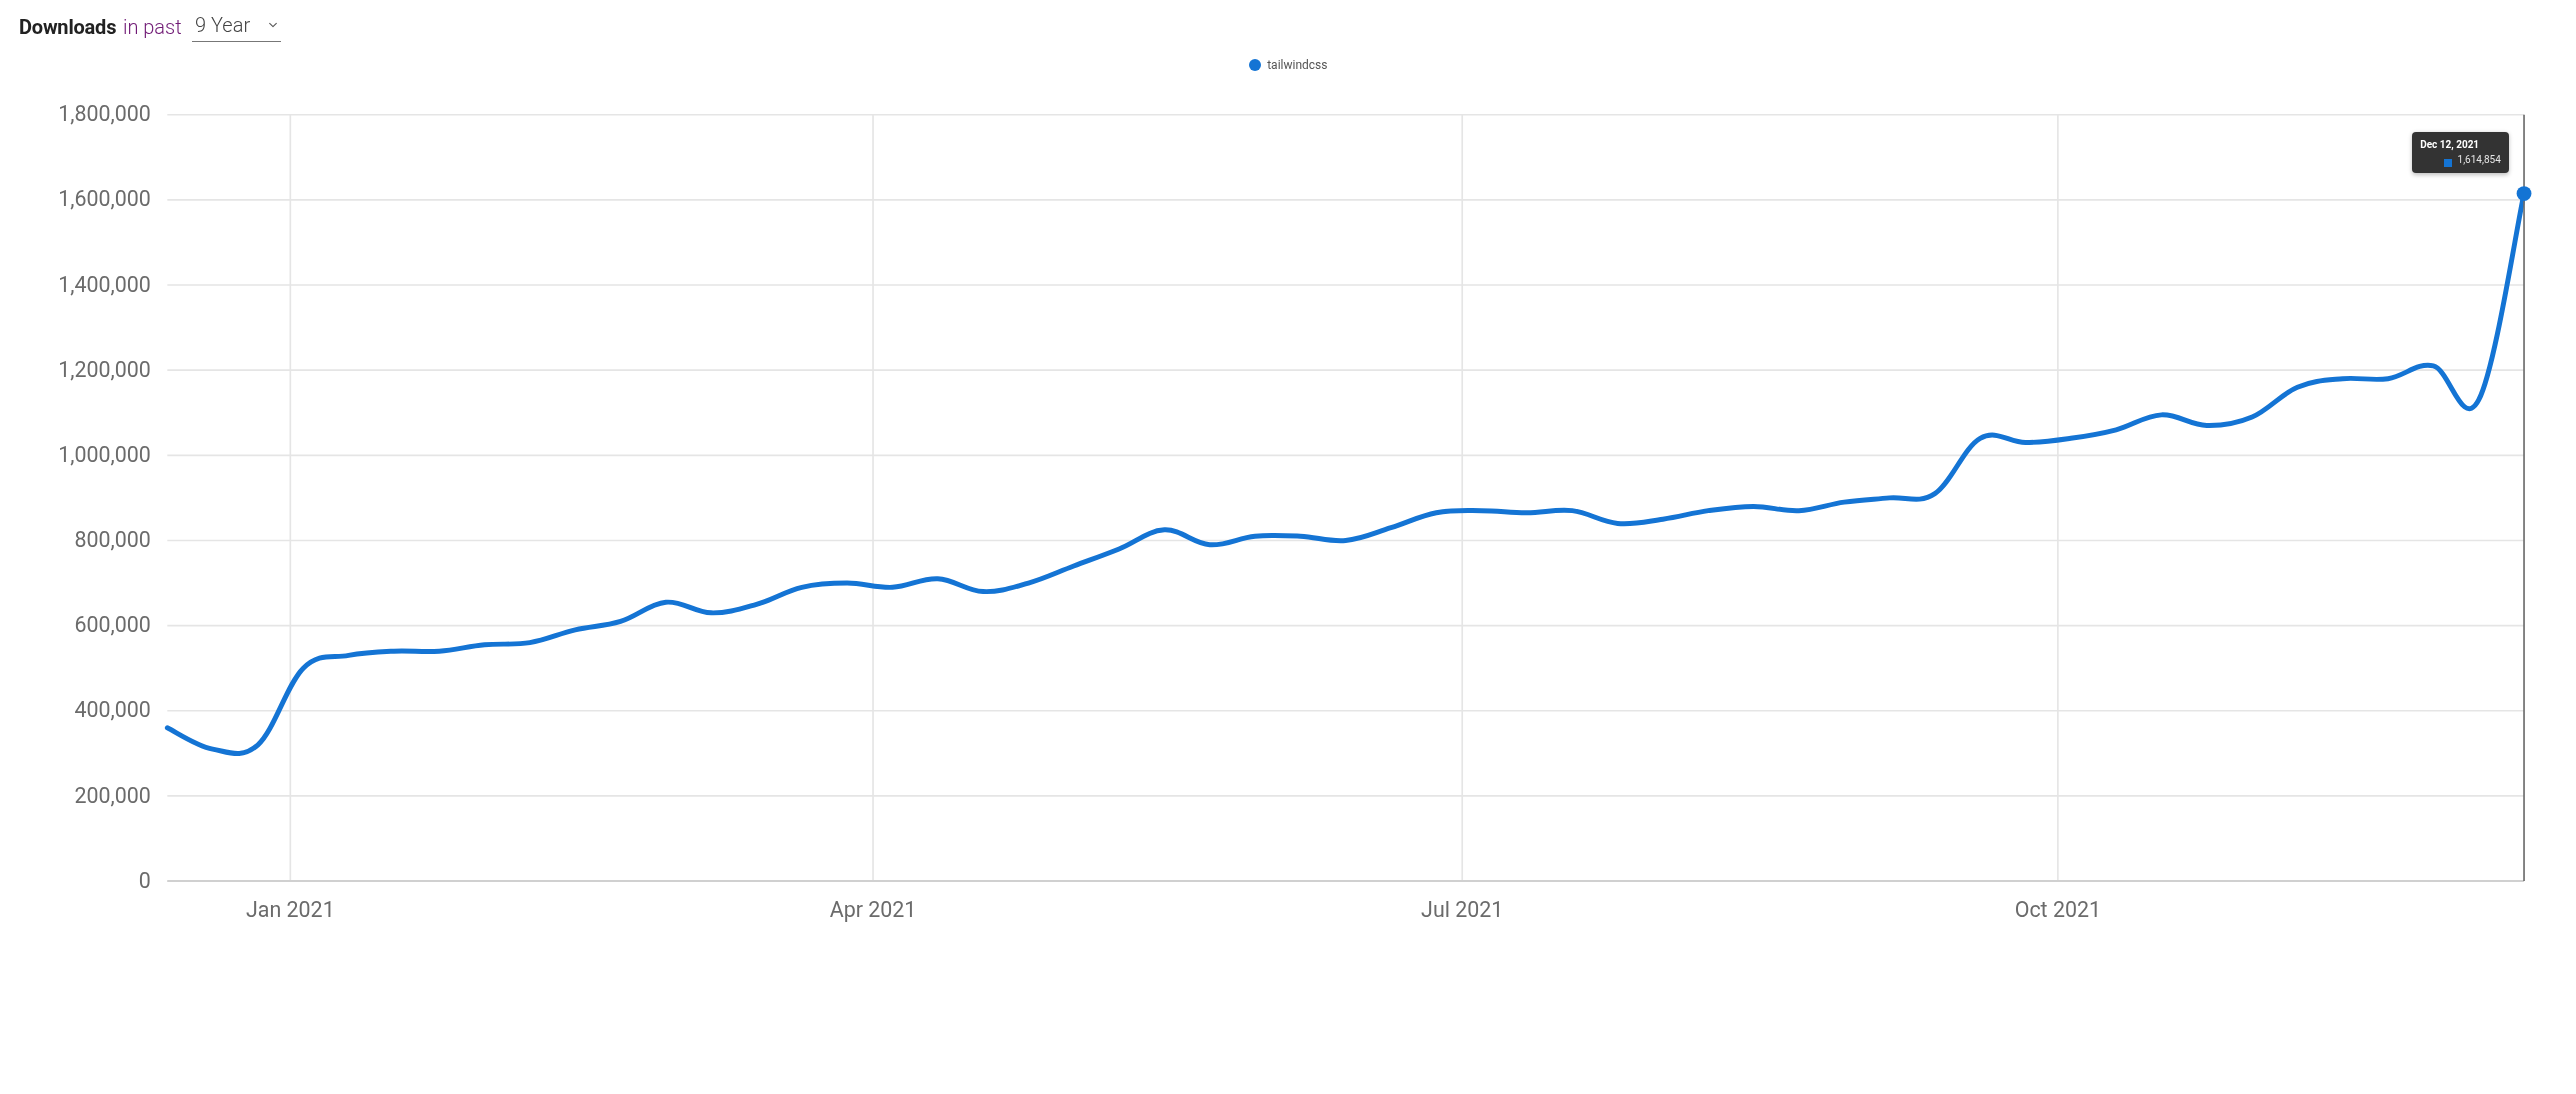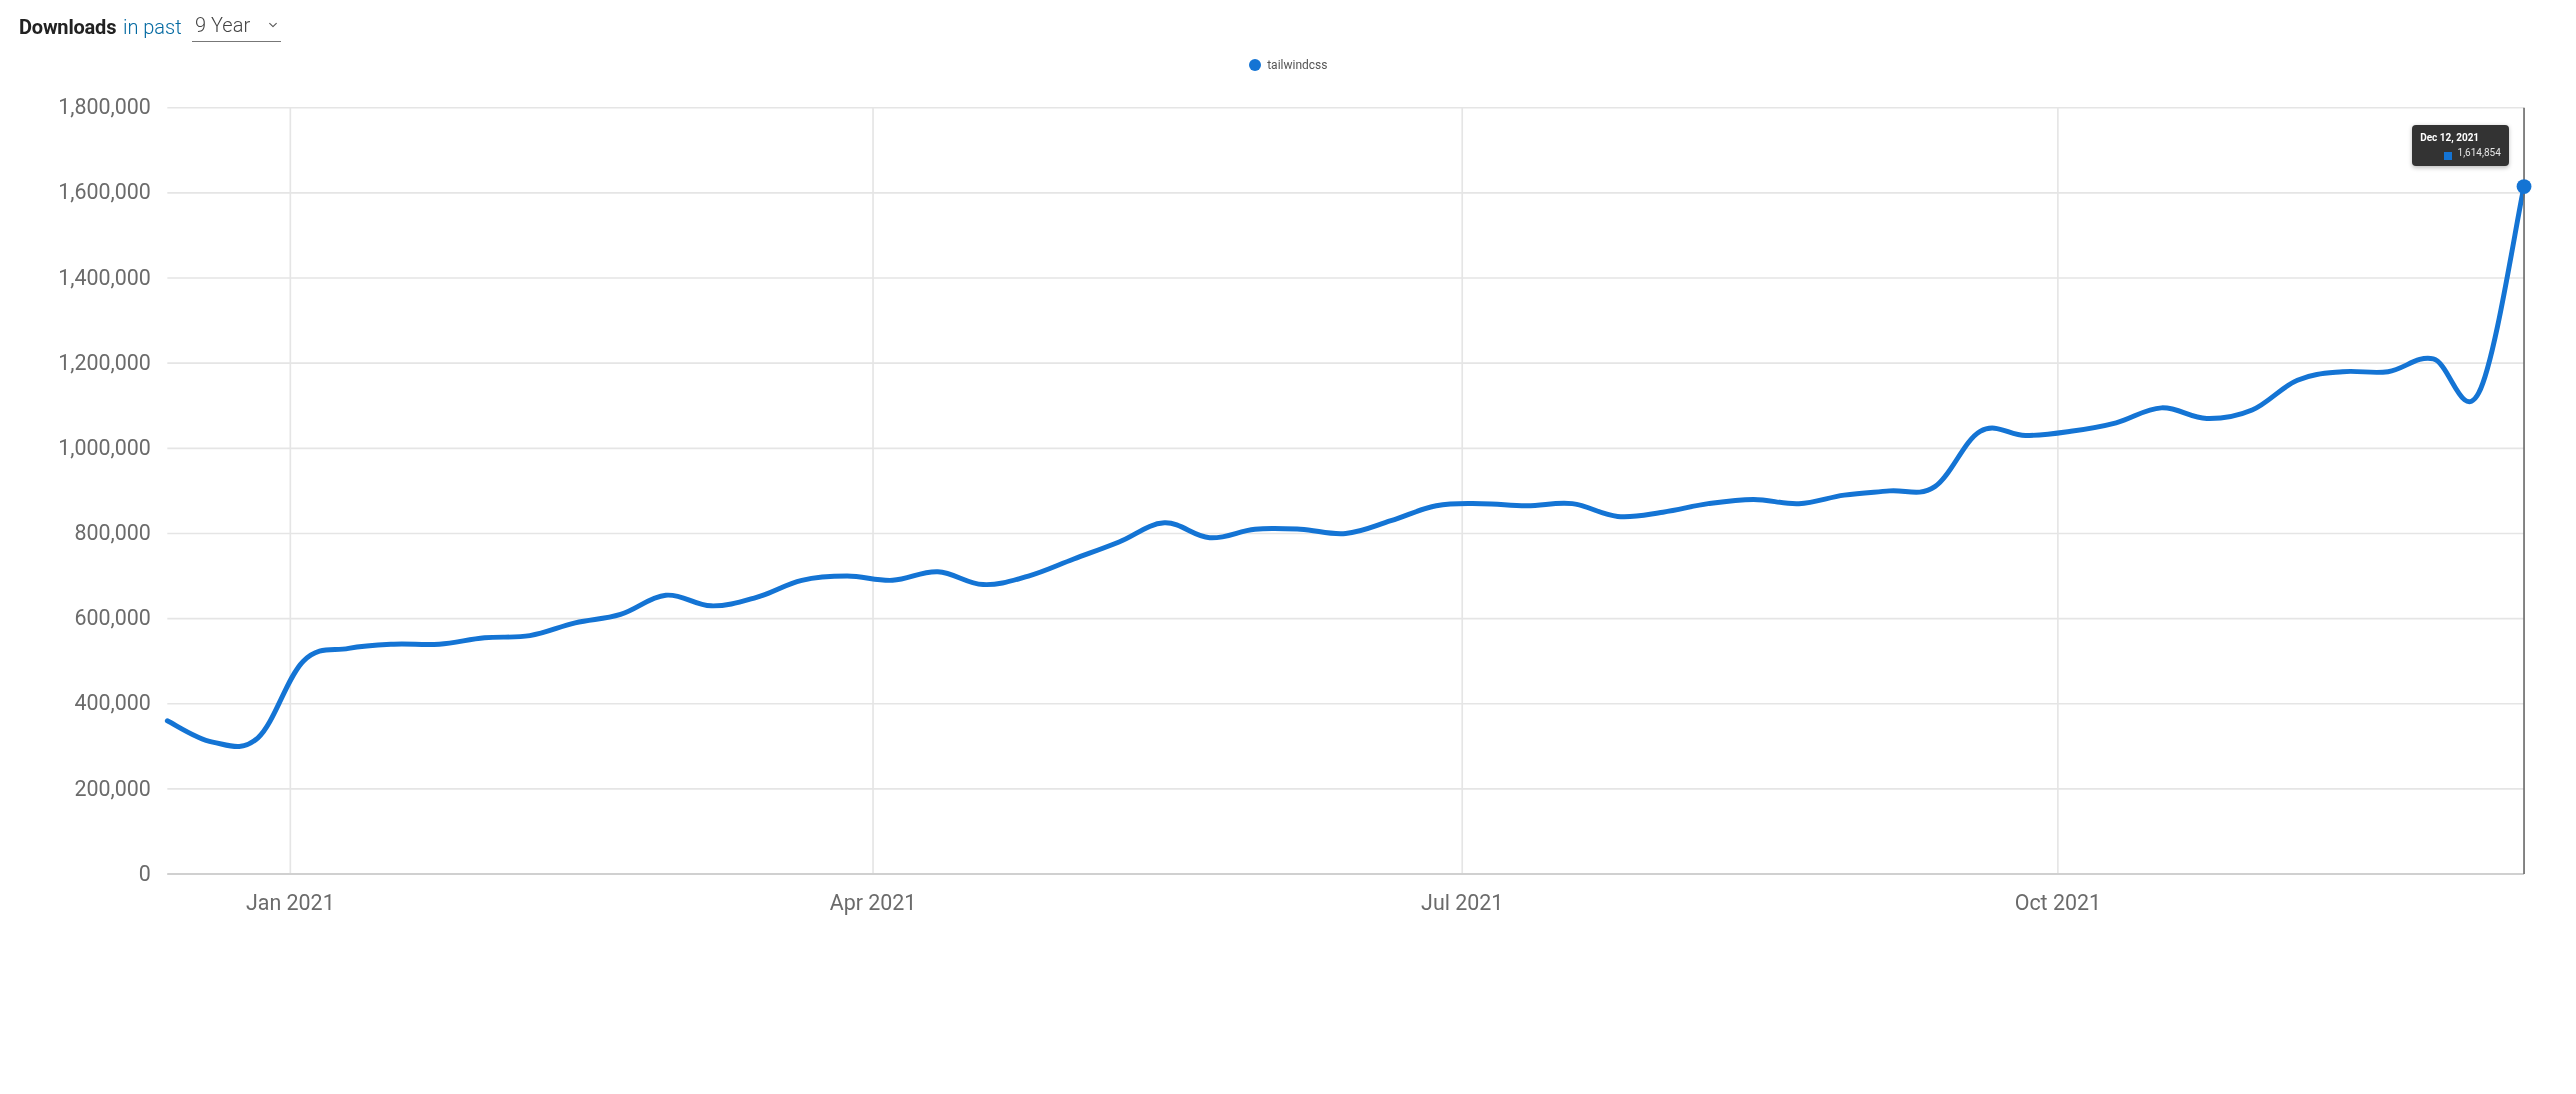--- a/index.html
+++ b/index.html
@@ -22,21 +22,21 @@
     font-size: 20px;
     line-height: 1.2;
   }
   .title-bold {
     font-weight: 700;
     color: #222;
     letter-spacing: -0.2px;
   }
   .title-light {
     font-weight: 300;
-    color: #0369a1;
+    color: #701a75;
   }
   .range-select {
     display: inline-flex;
     align-items: center;
     gap: 19px;
     border-bottom: 0.7px solid #777;
     padding: 1.3px 4px 4px 2.7px;
     margin-left: 4px;
     cursor: pointer;
     font-weight: 300;
@@ -46,21 +46,21 @@
     font-size: 9.4px;
     color: #555;
     transform: translateY(-0.7px);
   }
 
   .legend {
     display: flex;
     justify-content: center;
     align-items: center;
     gap: 6.7px;
-    margin-bottom: 11px;
+    margin-bottom: 18px;
     font-size: 12px;
     color: #555;
     text-align: right;
   }
   .legend-dot {
     width: 12px;
     height: 12px;
     border-radius: 50%;
     background: #1474d4;
   }

